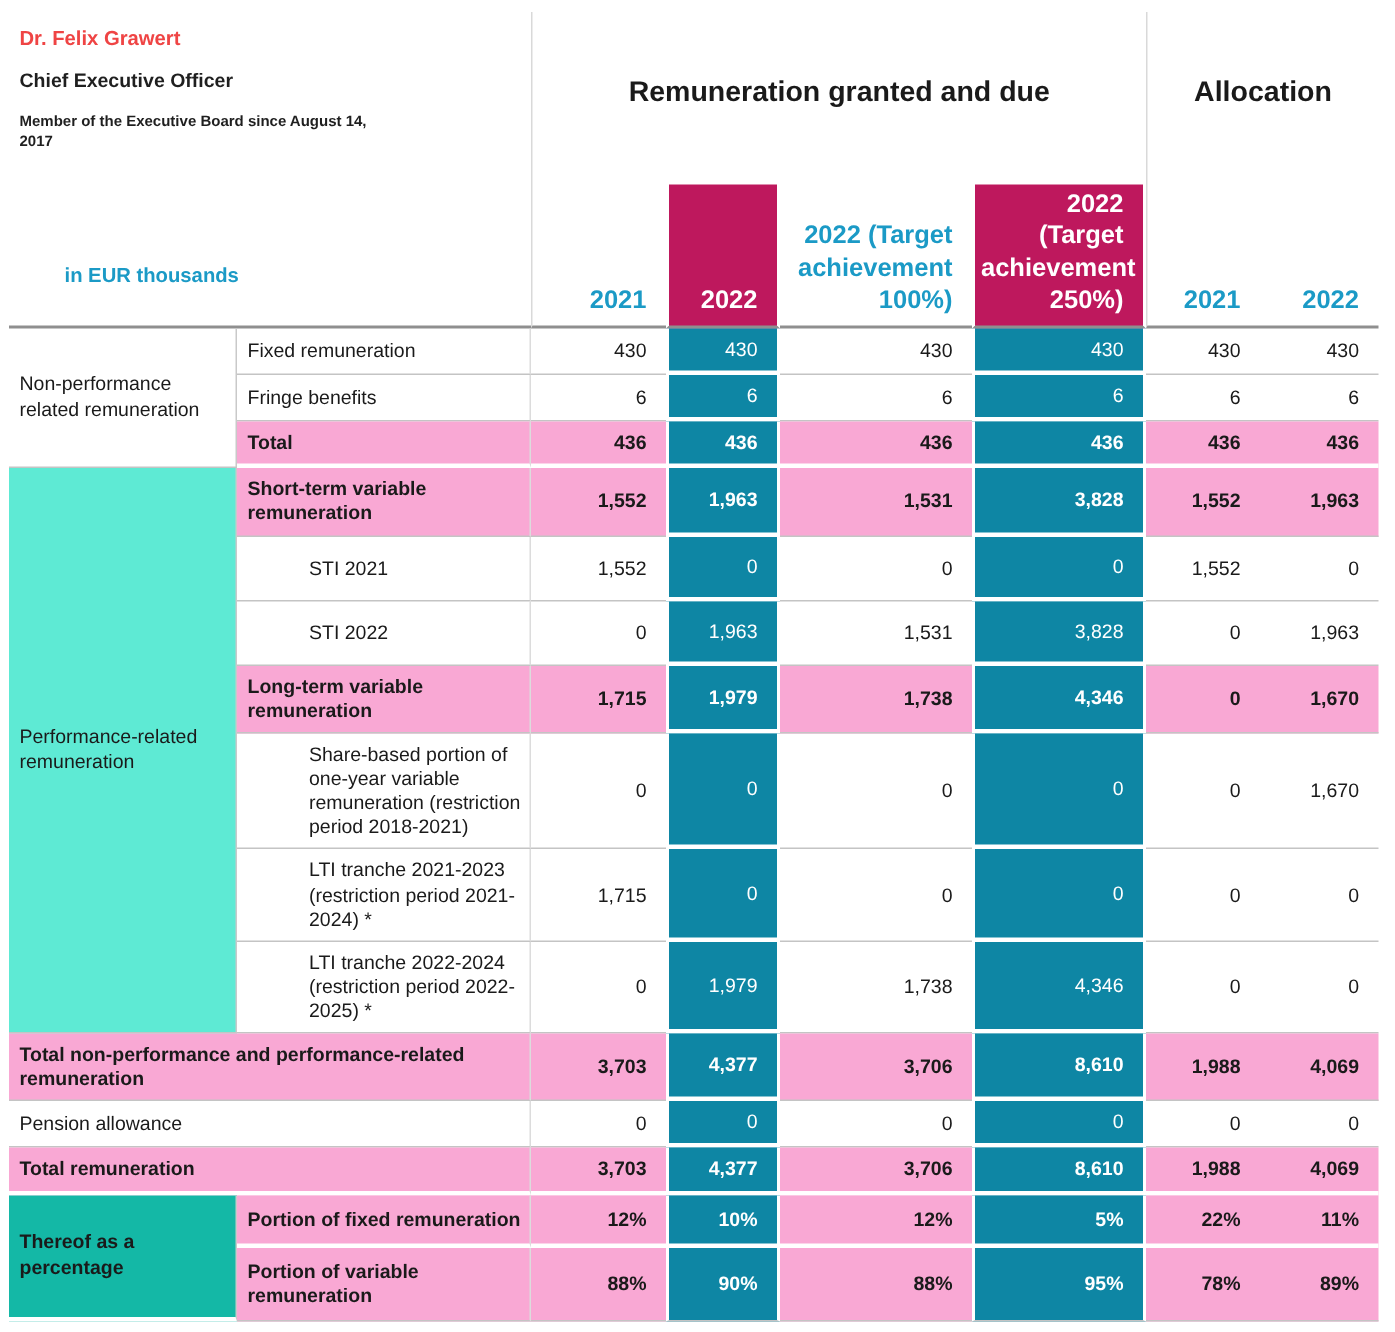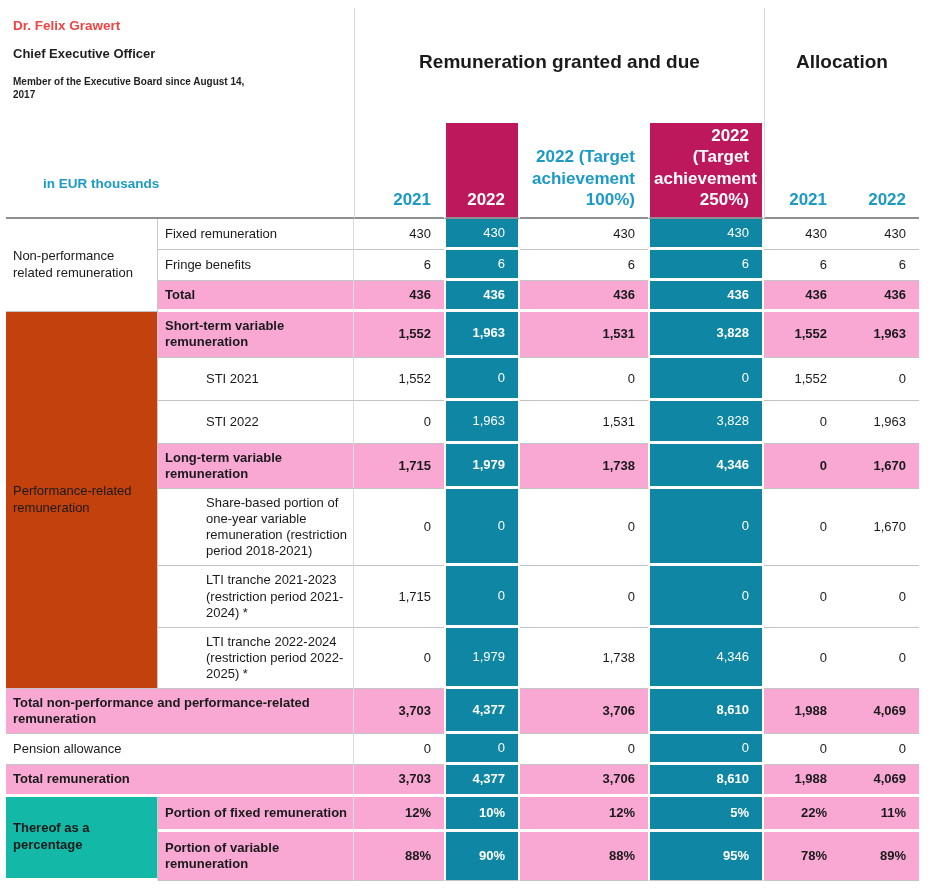--- a/index.html
+++ b/index.html
@@ -138,21 +138,21 @@
       <td class="lab">Total</td>
       <td class="num">436</td>
       <td class="num teal">436</td>
       <td class="num">436</td>
       <td class="num teal">436</td>
       <td class="num">436</td>
       <td class="num">436</td>
     </tr>
 
     <tr class="band">
-      <td class="grpcell" rowspan="7" style="background:#c2410c;font-weight:400;">Performance-related remuneration</td>
+      <td class="grpcell" rowspan="7" style="background:#5eead4;font-weight:400;">Performance-related remuneration</td>
       <td class="lab">Short-term variable remuneration</td>
       <td class="num">1,552</td>
       <td class="num teal">1,963</td>
       <td class="num">1,531</td>
       <td class="num teal">3,828</td>
       <td class="num">1,552</td>
       <td class="num">1,963</td>
     </tr>
     <tr class="tallrow">
       <td class="lab indent">STI 2021</td>

